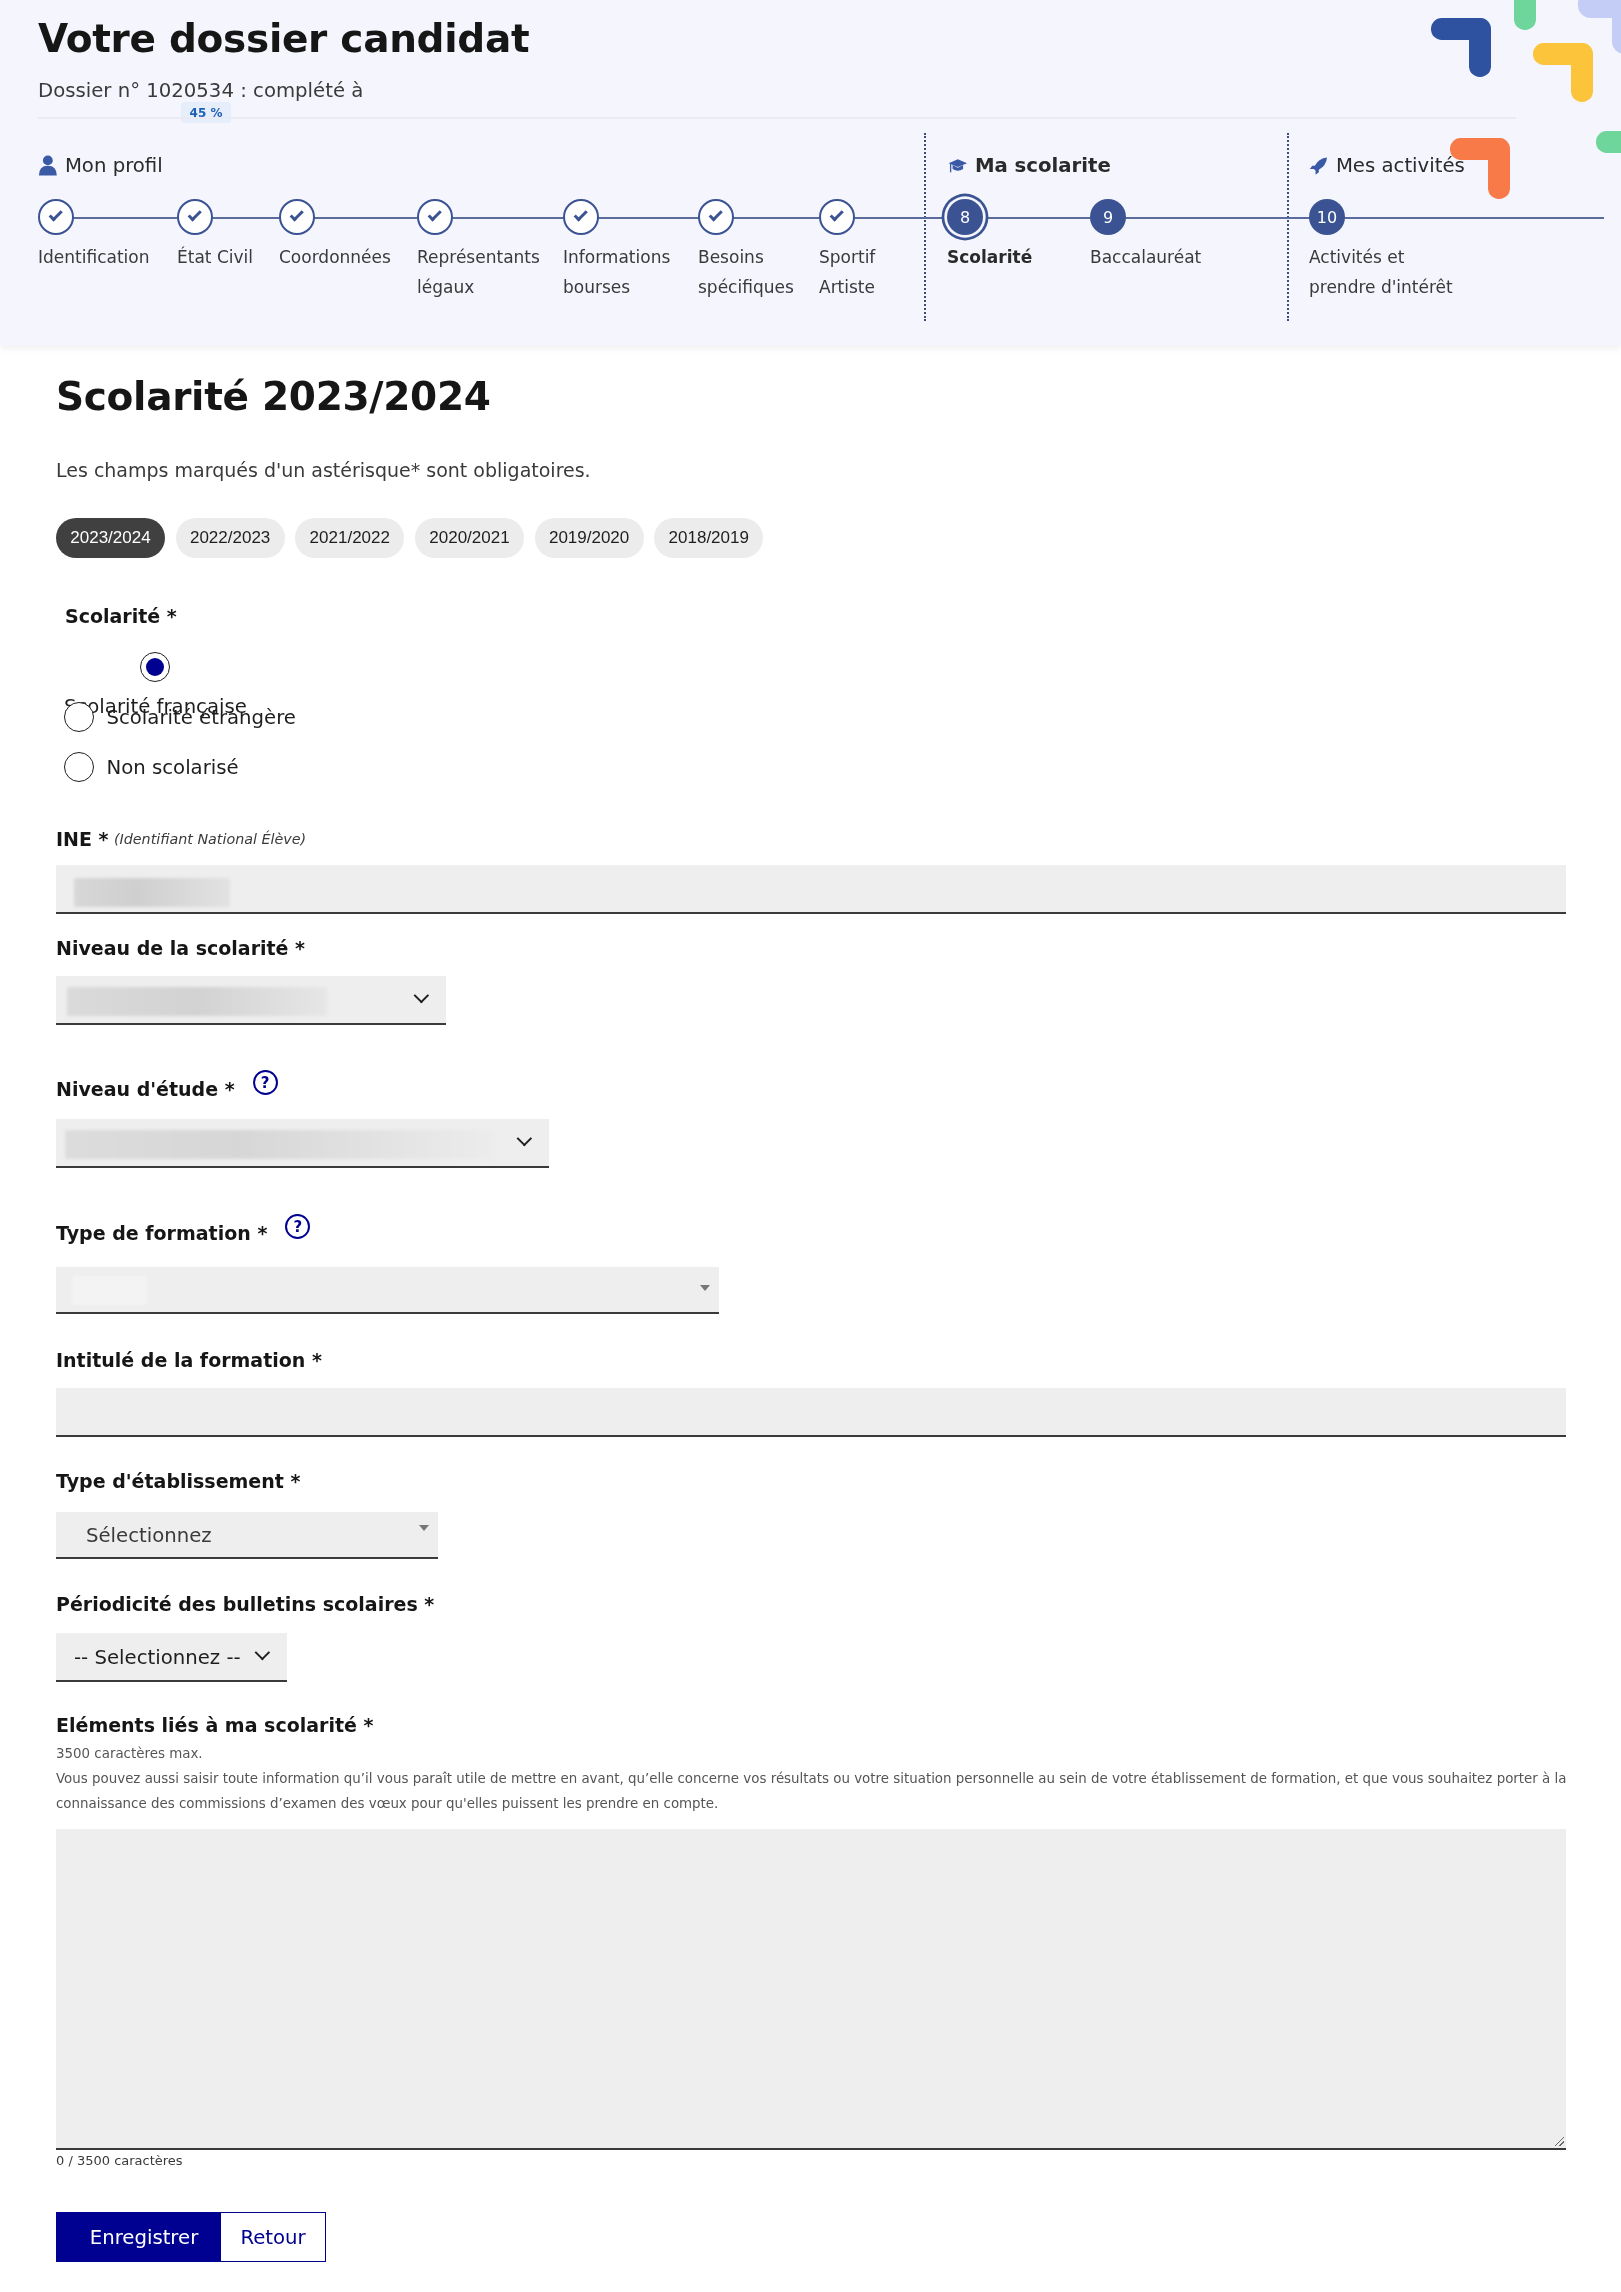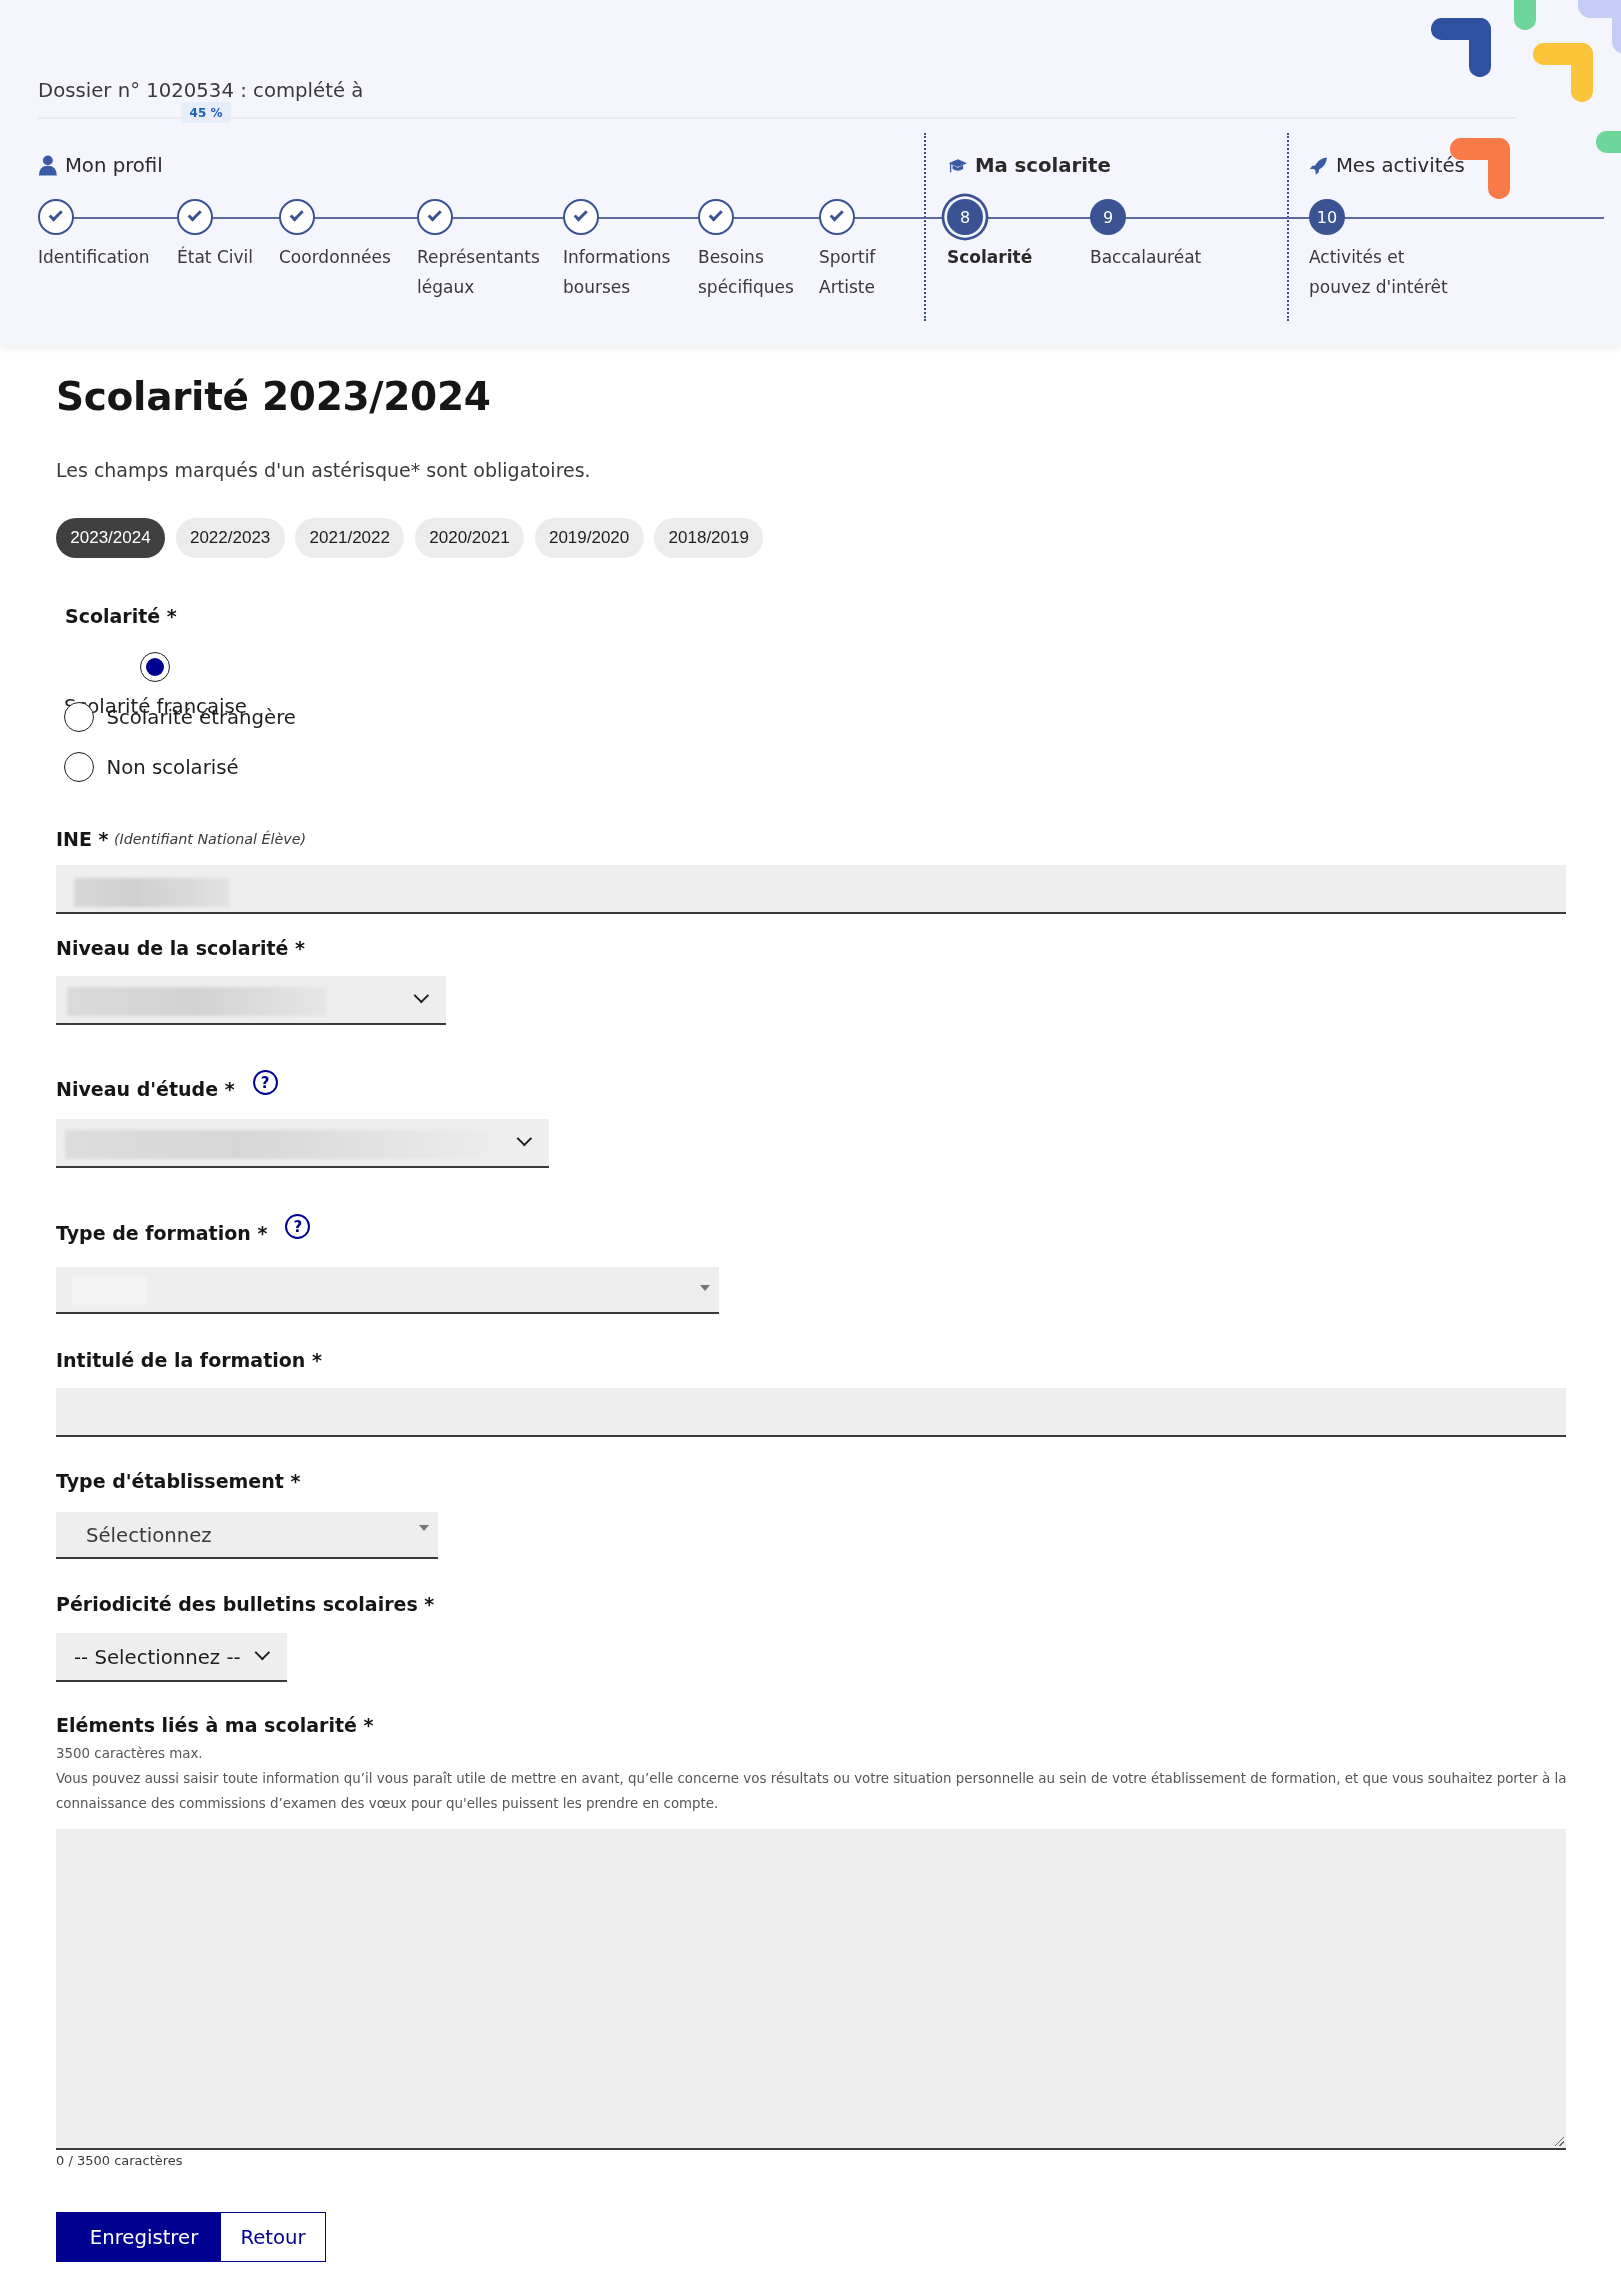--- a/index.html
+++ b/index.html
@@ -69,20 +69,21 @@
   .counter { position: absolute; left: 56px; top: 2153px; font-size: 13px; color: #3a3a3a; }
 
   .btn { position: absolute; top: 2212px; height: 50px; font-size: 19.7px; display: flex; align-items: center; justify-content: center; font-family: "DejaVu Sans", sans-serif; }
   .btn-primary { left: 56px; width: 176px; background: #000091; color: #ffffff; border: none; }
   .btn-secondary { left: 220px; width: 106px; background: #ffffff; color: #000091; border: 1.8px solid #000091; }
 </style>
 </head>
 <body>
 
 <div class="header">
+  <div class="h-title">Votre dossier candidat</div>
   <div class="h-sub">
     <span>Dossier n° 1020534 : complété à</span>
     <span class="h-badge">45 %</span>
   </div>
   <div class="h-divider"></div>
 
   <div class="deco deco-green-top"></div>
   <div class="deco deco-lav-h"></div>
   <div class="deco deco-lav-v"></div>
   <div class="deco deco-blue-h"></div>
@@ -190,21 +191,21 @@
   <div class="step" style="left:1090px;">
     <div class="step-circle todo">9</div>
     <div class="step-label">
         <div>Baccalauréat</div>
       </div>
   </div>
   <div class="step" style="left:1309px;">
     <div class="step-circle todo">10</div>
     <div class="step-label">
       <div>Activités et</div>
-      <div>pouvez d'intérêt</div>
+      <div>prendre d'intérêt</div>
     </div>
   </div>
 </div>
 
 <div class="main-title">Scolarité 2023/2024</div>
 <div class="instructions">Les champs marqués d'un astérisque* sont obligatoires.</div>
 
 <div class="tabs">
   <button class="tab active">2023/2024</button>
   <button class="tab">2022/2023</button>

